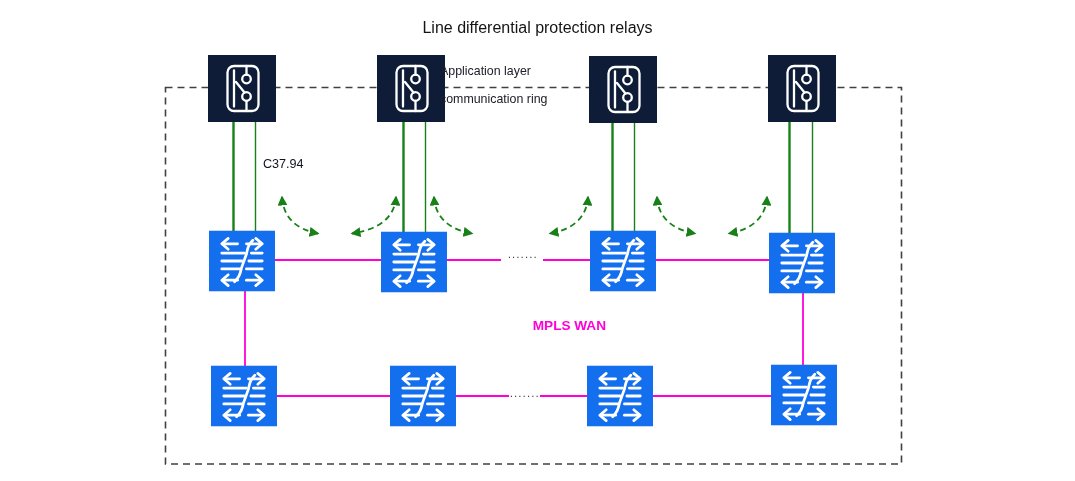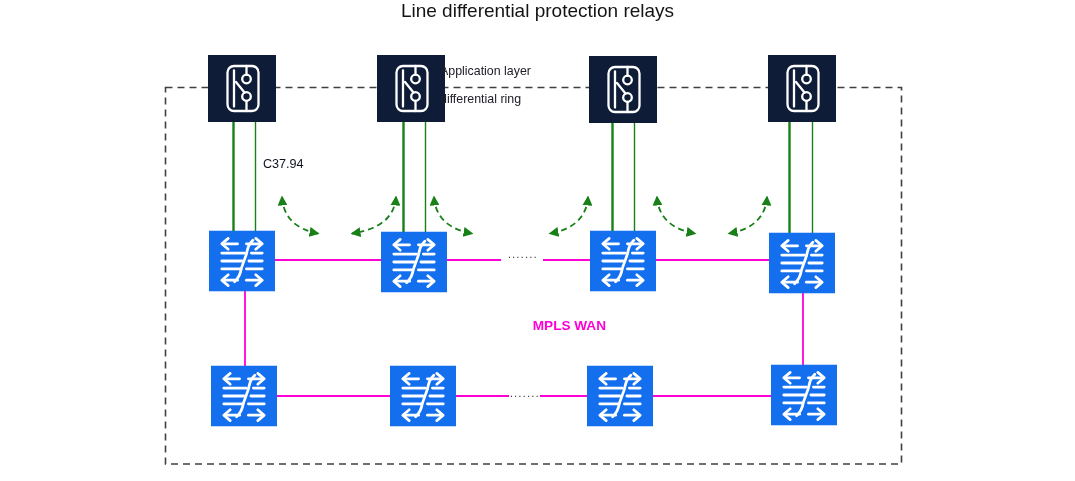--- a/index.html
+++ b/index.html
@@ -15,21 +15,21 @@
   .gl.thin{stroke-width:1.4;}
   .arc{stroke:var(--green-link,#178017);fill:none;stroke-width:1.8;stroke-dasharray:6 4;
        marker-start:url(#ah-start);marker-end:url(#ah-end);}
   .ah{fill:var(--green-link,#178017);}
   .node{position:absolute;z-index:3;}
   .node svg{display:block;width:100%;height:100%;}
   .relay-bg{fill:var(--relay-bg,#0E1C38);}
   .switch-bg{fill:var(--switch-bg,#146FEF);}
   .iw{stroke:var(--icon-stroke,#ffffff);fill:none;stroke-linecap:round;stroke-linejoin:round;}
   .lbl{position:absolute;z-index:4;color:var(--text-dark,#141414);white-space:nowrap;}
-  .title{left:0;top:0;width:1075px;text-align:center;font-size:19px;}
+  .title{left:0;top:19px;width:1075px;text-align:center;font-size:16px;}
   .appring{left:440px;width:160px;text-align:left;font-size:12.4px;color:#20202a;}
   .l1{top:64px;} .l2{top:92px;}
   .proto{left:263px;top:157px;font-size:12.6px;color:#10141f;}
   .wan{left:456px;top:318px;width:150px;text-align:right;font-weight:bold;font-size:13.6px;
        color:var(--magenta-link,#FF00D7);}
   .dots{z-index:2;font-size:10px;letter-spacing:1.5px;color:#1b1b1b;text-align:center;width:50px;}
   .dots.top{left:498px;top:249px;}
   .dots.bot{left:500px;top:388px;}
   .symdefs{position:absolute;width:0;height:0;overflow:hidden;}
 </style>
@@ -179,19 +179,19 @@
       </svg>
   </div>
   <div class="node" style="left:771px;top:364px;width:66px;height:62px;">
     <svg viewBox="0 0 67 62">
         <use href="#sym-switch"></use>
       </svg>
   </div>
 
   <div class="lbl title">Line differential protection relays</div>
   <div class="lbl appring l1">Application layer</div>
-  <div class="lbl appring l2">differential ring</div>
+  <div class="lbl appring l2">communication ring</div>
   <div class="lbl proto">C37.94</div>
   <div class="lbl wan">MPLS WAN</div>
   <div class="lbl dots top">.......</div>
   <div class="lbl dots bot">.......</div>
 
 </div>
 
 </body></html>

